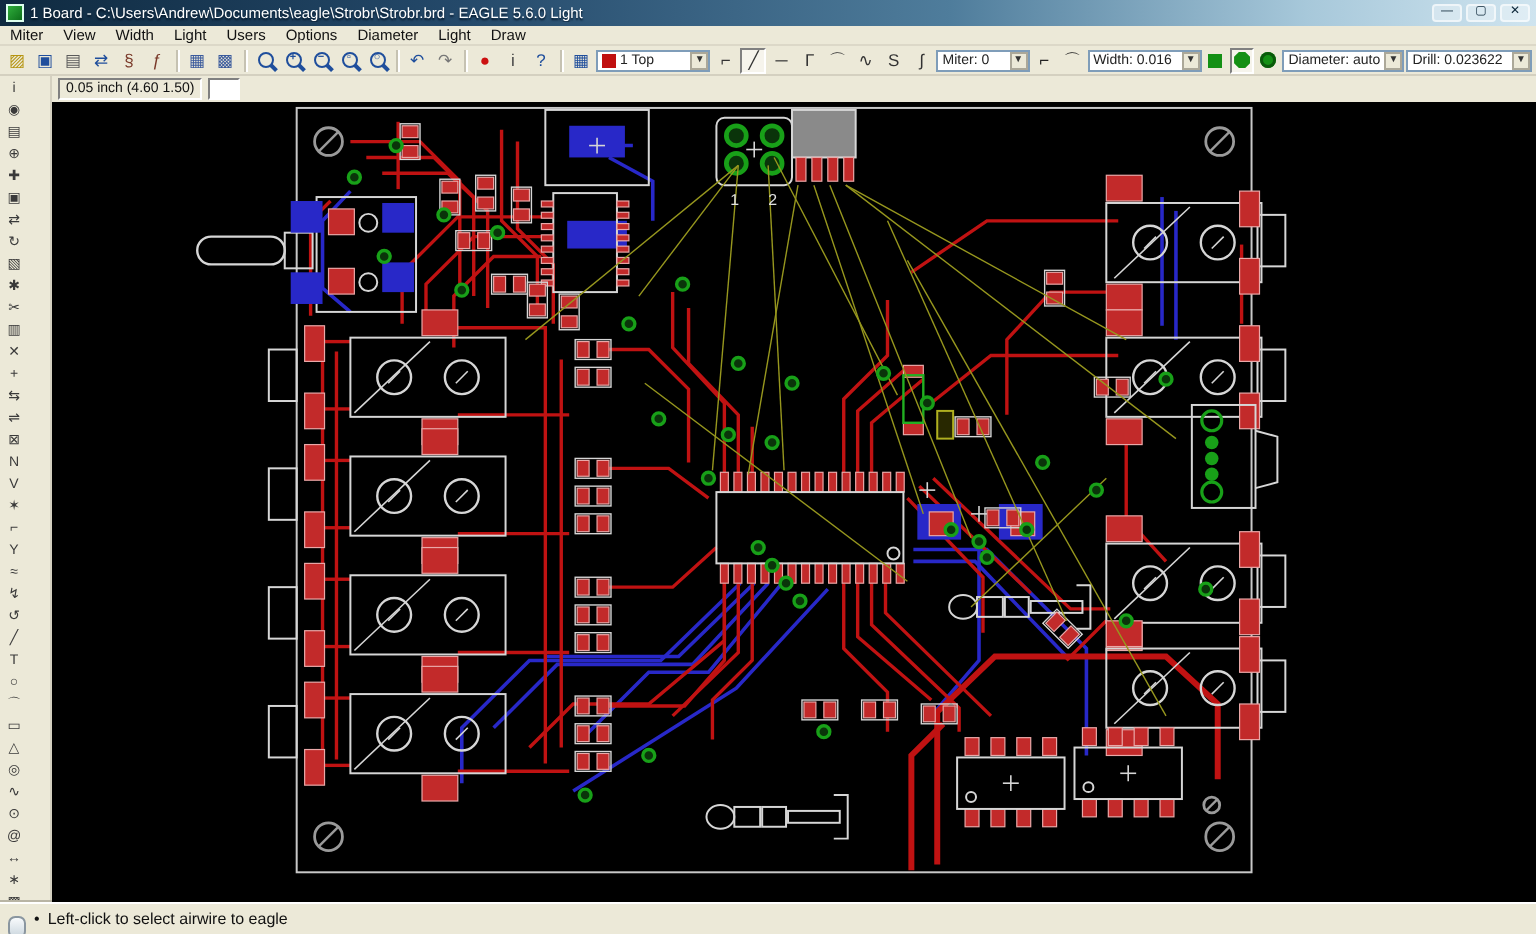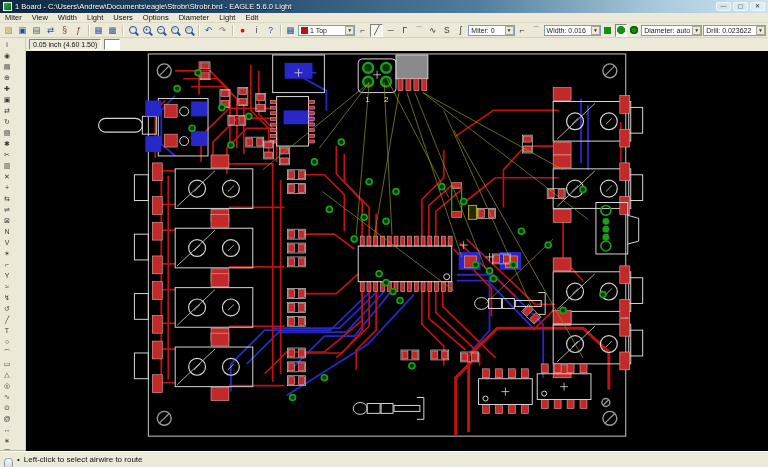--- a/index.html
+++ b/index.html
@@ -78,21 +78,21 @@
 
   <div class="menubar" id="menubar">
       <div class="menu-item">Miter</div>
       <div class="menu-item">View</div>
       <div class="menu-item">Width</div>
       <div class="menu-item">Light</div>
       <div class="menu-item">Users</div>
       <div class="menu-item">Options</div>
       <div class="menu-item">Diameter</div>
       <div class="menu-item">Light</div>
-      <div class="menu-item">Edit</div>
+      <div class="menu-item">Draw</div>
     </div>
 
   <div class="toolbar" id="toolbar">
       <div class="tbtn" style="color: rgb(181, 148, 16);">▨</div>
       <div class="tbtn" style="color: rgb(31, 78, 156);">▣</div>
       <div class="tbtn" style="color: rgb(90, 90, 90);">▤</div>
       <div class="tbtn" style="color: rgb(31, 78, 156);">⇄</div>
       <div class="tbtn" style="color: rgb(122, 58, 42);">§</div>
       <div class="tbtn" style="color: rgb(122, 58, 42);">ƒ</div>
       <div class="sep"></div>
@@ -705,16 +705,16 @@
               <text x="360" y="52" fill="#e0e0e0" font-size="8" font-family="Liberation Sans, sans-serif">2</text>
             </g>
           </svg>
       </div>
     </div>
   </div>
 
   <div class="statusbar">
     <span class="mouseicon"></span>
     <span>•</span>
-    <span>Left-click to select airwire to route</span>
+    <span>Left-click to select airwire to eagle</span>
   </div>
 
 </div>
 
 </body></html>

